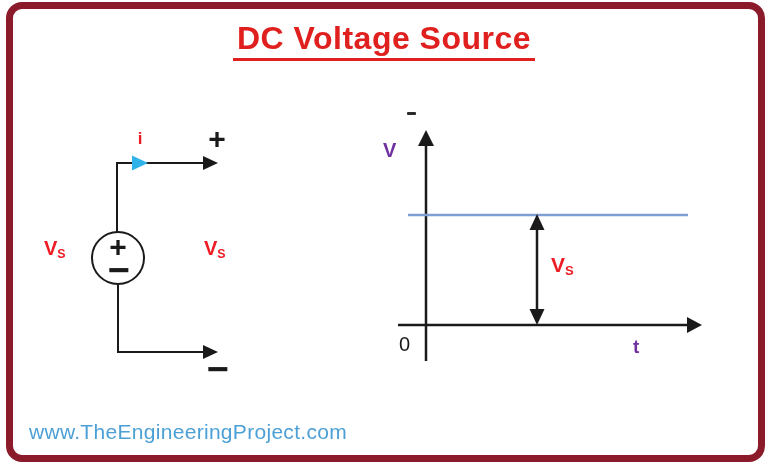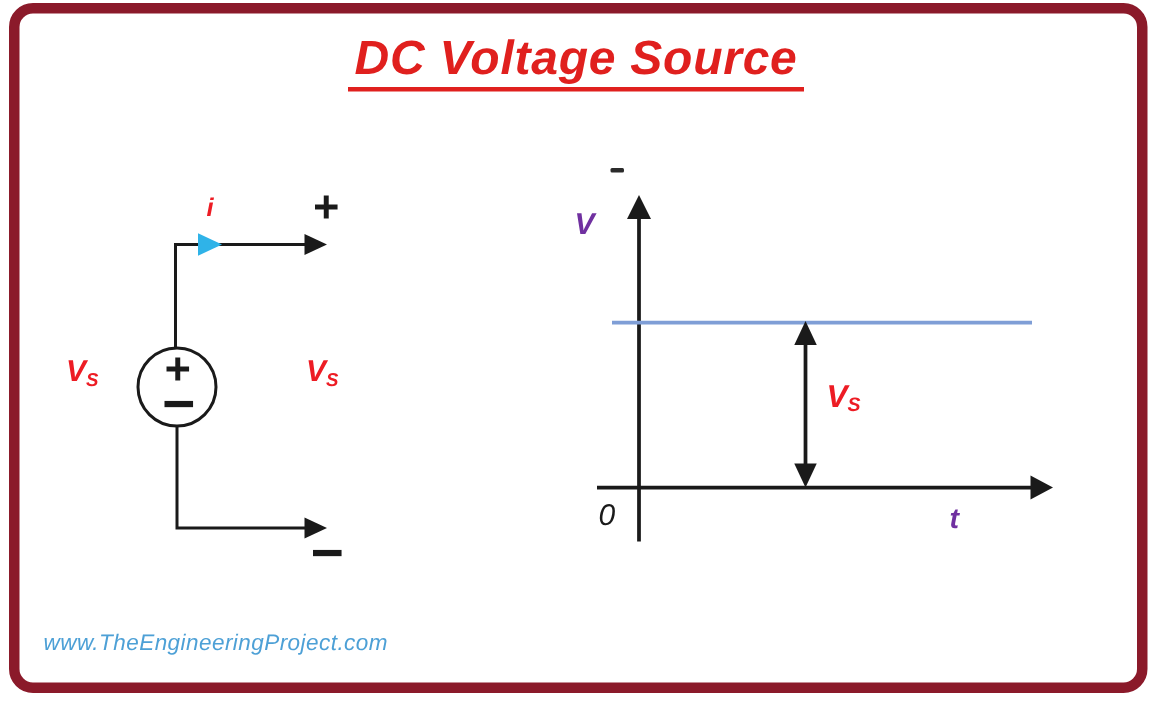--- a/index.html
+++ b/index.html
@@ -4,40 +4,39 @@
 <style>
   :root{
     --c-border:#8B1A2A; --c-title_red:#E0201E; --c-label_red:#ED1C24;
     --c-purple:#7030A0; --c-cyan:#2FB3E8; --c-line_blue:#7F9ED6;
     --c-watermark_blue:#4DA0D6; --c-ink:#1a1a1a;
   }
   html,body{margin:0;padding:0;background:#fff;}
   #canvas{
     position:relative;width:768px;height:471px;background:#fff;overflow:hidden;
     font-family:"Liberation Sans",sans-serif;
-    font-style:italic;
   }
   #frame{
     position:absolute;left:6px;top:2px;width:745px;height:446px;
     border:7px solid var(--c-border);border-radius:16px;pointer-events:none;
   }
   #title-wrap{position:absolute;left:0;top:20px;width:768px;text-align:center;}
   #title{
     display:inline-block;font-size:32px;font-weight:bold;color:var(--c-title_red);
     border-bottom:3px solid currentColor;padding:0 4px 1px 4px;letter-spacing:0.5px;
   }
   svg{position:absolute;left:0;top:0;}
   .lbl{position:absolute;white-space:nowrap;}
   .red{color:var(--c-label_red);font-weight:bold;}
   .purple{color:var(--c-purple);font-weight:bold;}
   .ink{color:var(--c-ink);}
   .sym{text-align:center;font-weight:bold;color:var(--c-ink);}
   .sub{font-size:0.62em;position:relative;top:0.22em;}
   #watermark{
-    position:absolute;left:29px;top:420px;font-size:15px;
+    position:absolute;left:29px;top:420px;font-size:21px;
     color:var(--c-watermark_blue);letter-spacing:0.3px;
   }
 </style>
 </head>
 <body>
 
 <div id="canvas">
 
   <div id="frame"></div>
 

